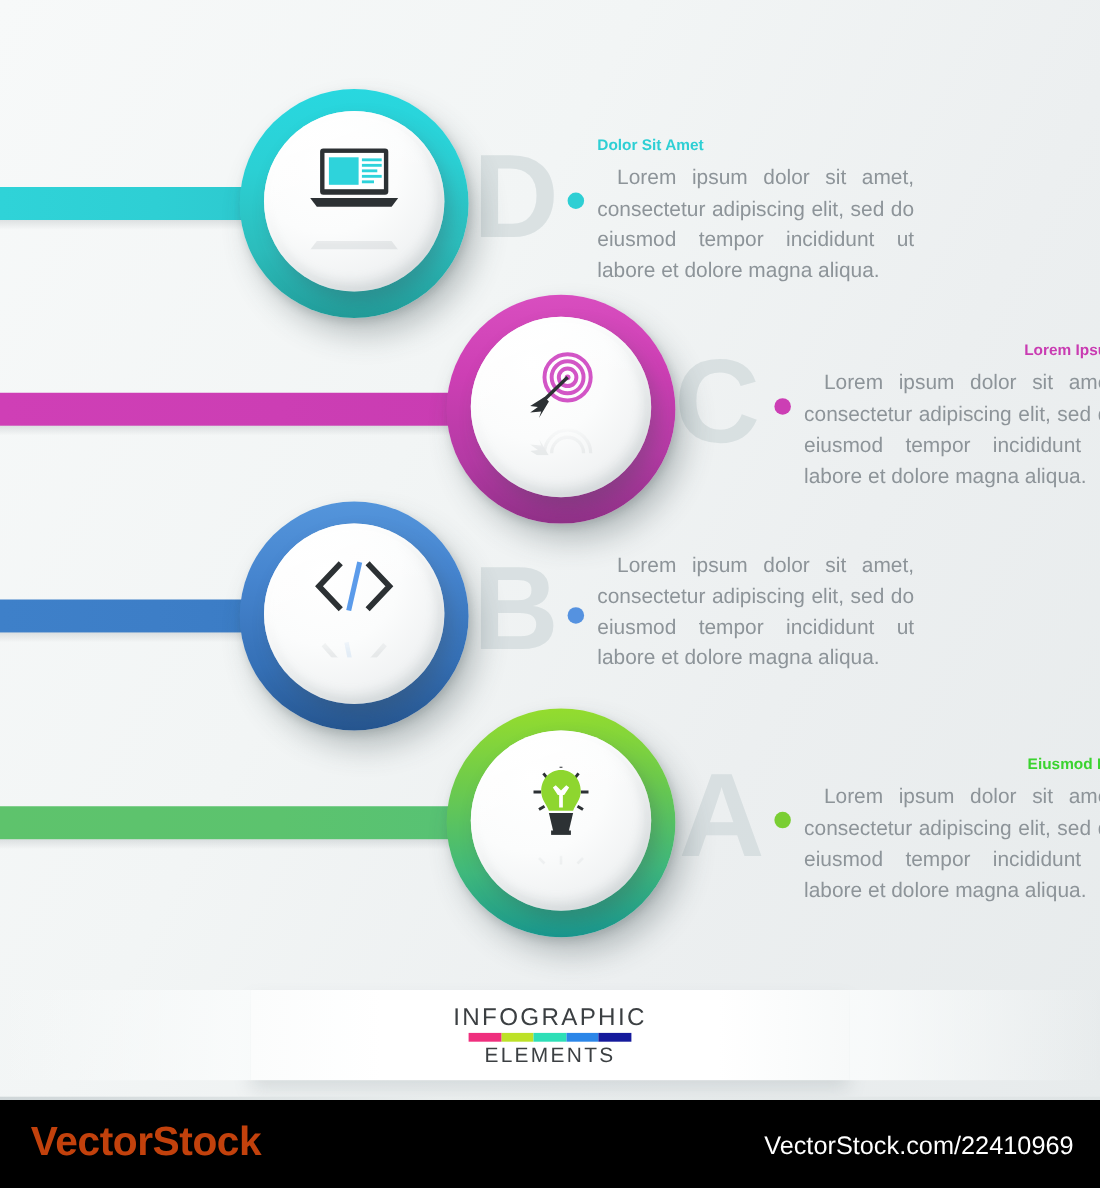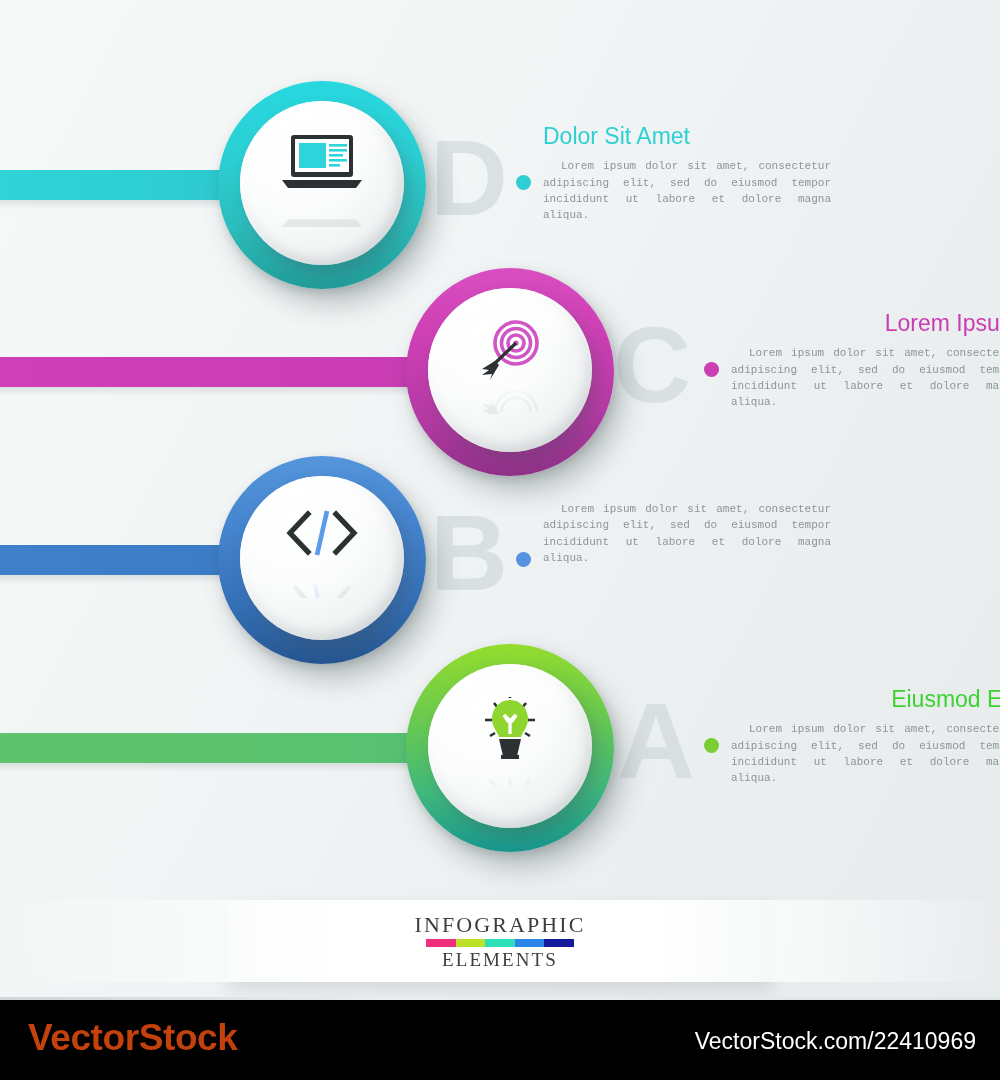--- a/index.html
+++ b/index.html
@@ -141,33 +141,32 @@
     mask-image: linear-gradient(to top, transparent 8%, #000 85%);
     pointer-events: none;
   }
 
   
   .textblock {
     position: absolute;
     width: 288px;
   }
   .tb-title {
-    font-size: 23px;
-    font-weight: 400;
+    font-size: 14px;
+    font-weight: 700;
     margin: 0 0 9px 0;
     line-height: 1.1;
   }
   .tb-body {
-    font-size: 11px;
+    font-size: 19px;
     line-height: 1.48;
     color: #8d9499;
     text-align: justify;
     margin: 0;
     text-indent: 18px;
-    font-family: Liberation Mono, monospace;
   }
   .tb-left  { text-align: left; }
   .tb-right { text-align: right; }
   .tb-left  .tb-title { text-align: left; }
   .tb-right .tb-title { text-align: right; }
 
   .bullet {
     position: absolute;
     width: 15px; height: 15px;
     border-radius: 50%;
@@ -197,21 +196,20 @@
     top:0; height:82px; width: 232px;
     background: linear-gradient(to right, rgba(236,240,241,0), rgba(250,252,252,.92));
   }
   #ribbon .band::before { left: -232px; }
   #ribbon .band::after  { right: -232px; transform: scaleX(-1); }
 
   #ribbon .logo {
     position: absolute;
     left: 0; right: 0; top: 14px;
     text-align: center;
-    font-family: Liberation Serif, serif;
   }
   .logo-top {
     font-size: 22px;
     letter-spacing: 2.1px;
     color: #3b3f42;
     line-height: 1;
   }
   .logo-bar {
     width: 148px;
     height: 8px;

